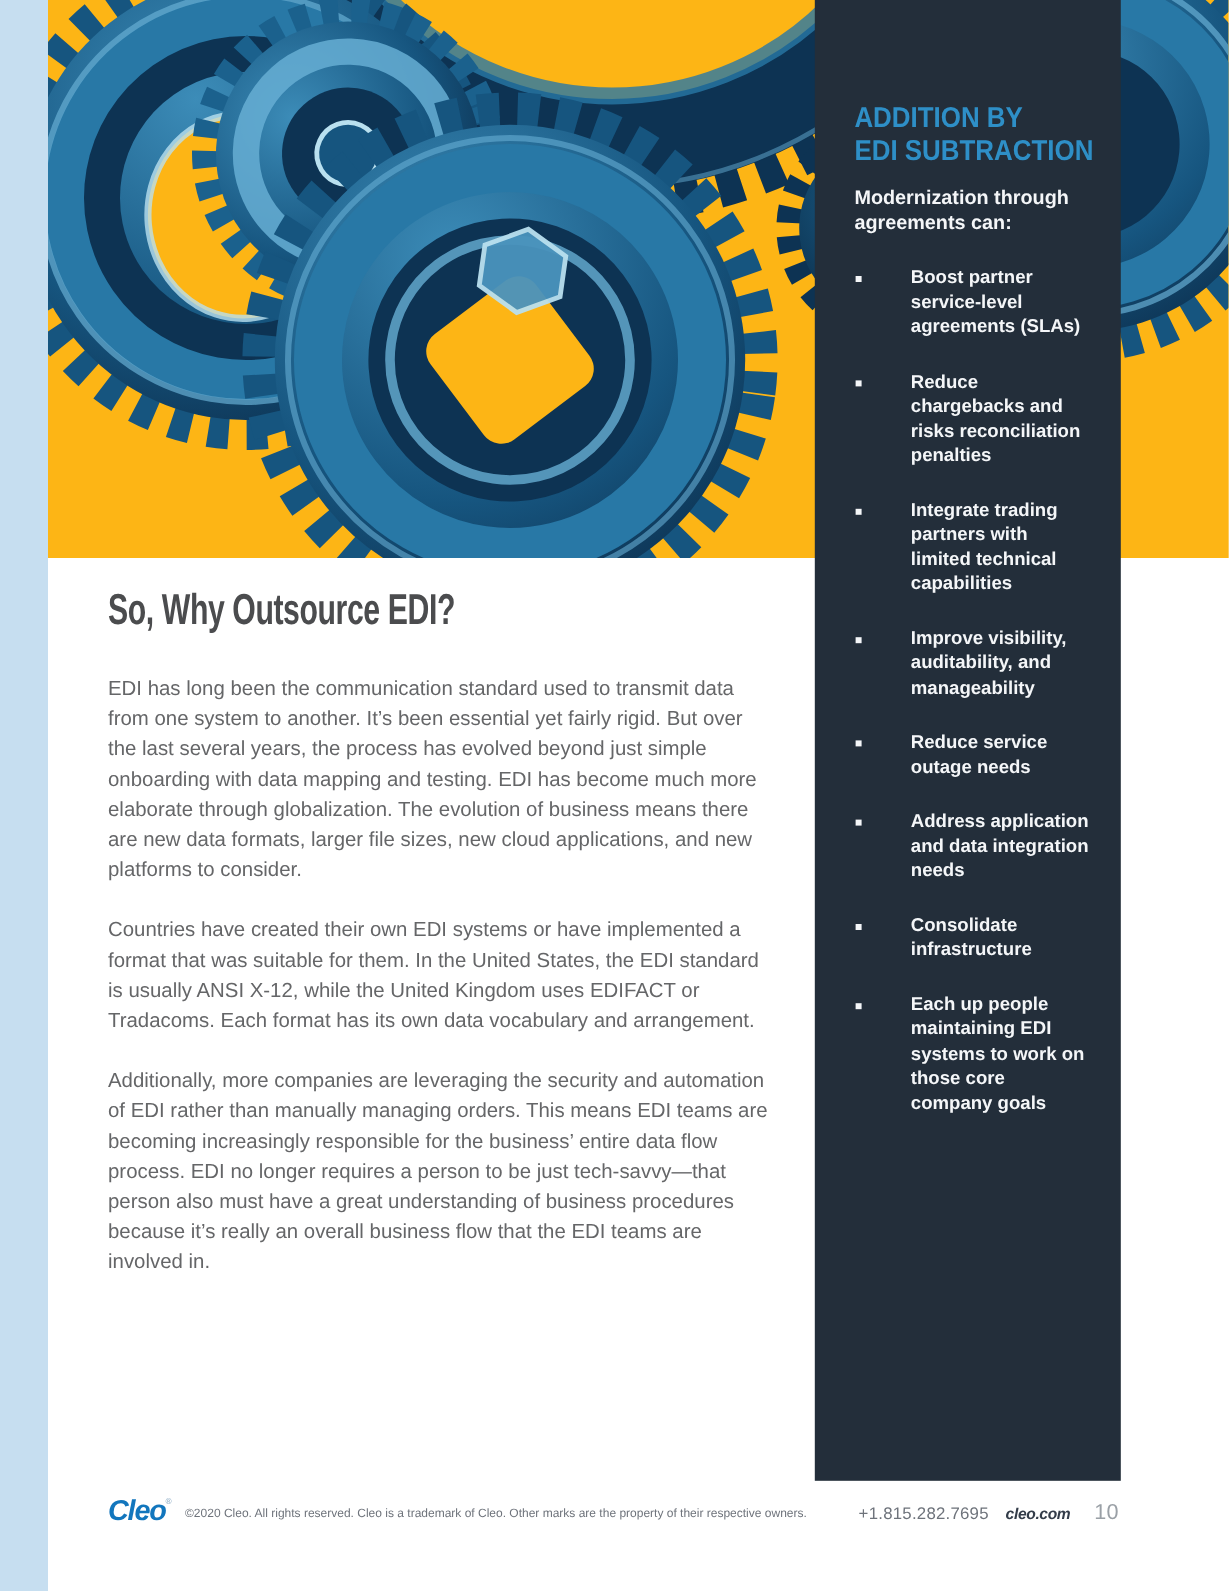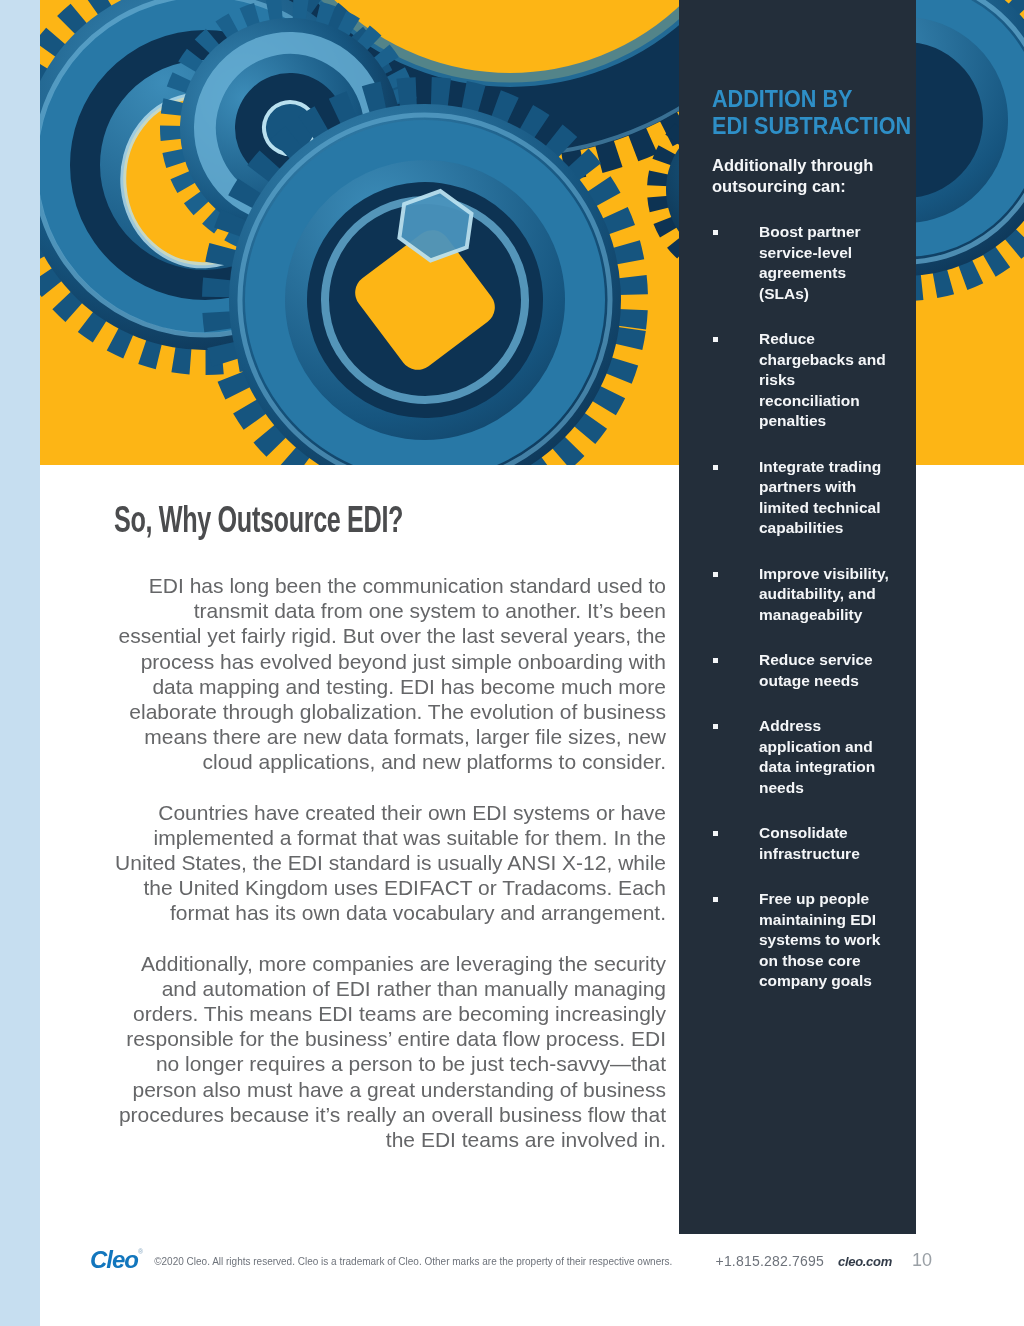--- a/index.html
+++ b/index.html
@@ -10,36 +10,36 @@
   *{margin:0;padding:0;box-sizing:border-box;}
   html,body{background:#ffffff;}
   body{font-family:"Liberation Sans",sans-serif;}
   .page{position:relative;width:1024px;height:1326px;background:#fff;overflow:hidden;}
 
   .strip{position:absolute;left:0;top:0;width:40px;height:1326px;background:var(--strip);z-index:3;}
 
   .hero{position:absolute;left:40px;top:0;width:984px;height:465px;background:var(--yellow);overflow:hidden;z-index:1;}
   .hero svg{display:block;}
 
-  .sidebar{position:absolute;left:679px;top:0;width:237px;height:1234px;background:var(--navy);z-index:2;
+  .sidebar{position:absolute;left:679px;top:0;width:255px;height:1234px;background:var(--navy);z-index:2;
            padding:85px 26px 0 33px;color:#f4f6f8;}
   .sb-title{color:var(--accent);font-size:24px;line-height:27px;font-weight:bold;
             transform:scaleX(0.9);transform-origin:left top;white-space:nowrap;letter-spacing:0;
             margin-bottom:16px;}
   .sb-sub{font-size:16.5px;line-height:20.5px;font-weight:bold;margin-bottom:26px;}
   .sb-list{list-style:none;}
   .sb-list li{display:flex;margin-bottom:25px;font-size:15.5px;line-height:20.5px;font-weight:bold;gap:32px;}
   .bullet{flex:0 0 5px;width:5px;height:5px;background:#f4f6f8;margin:8px 9px 0 1px;}
   .li-text{flex:1;}
 
-  .main{position:absolute;left:90px;top:500px;width:552px;z-index:1;margin-left:24px;}
+  .main{position:absolute;left:90px;top:488px;width:552px;z-index:1;}
   .heading{color:var(--heading_text);font-size:36px;line-height:40px;font-weight:bold;
            transform:scaleX(0.7);transform-origin:left center;white-space:nowrap;
            letter-spacing:-0.5px;margin-bottom:33px;}
-  .para{color:var(--body_text);font-size:21px;line-height:25.2px;margin-bottom:25px;text-align:right;}
+  .para{color:var(--body_text);font-size:17px;line-height:25.2px;margin-bottom:25px;}
 
   .footer{position:absolute;left:0;top:1246px;width:1024px;height:40px;z-index:4;}
   .f-left{position:absolute;left:90px;top:0;display:flex;align-items:center;}
   .logo{color:var(--logo);font-size:24px;font-weight:bold;font-style:italic;letter-spacing:-1px;}
   .logo .tm{font-size:7px;font-style:normal;color:#9bb6cc;vertical-align:top;position:relative;top:2px;}
   .copy{color:var(--footer_text);font-size:10px;margin-left:12px;position:relative;top:1px;}
   .f-right{position:absolute;right:92px;top:4px;display:flex;align-items:baseline;}
   .phone{color:var(--footer_text);font-size:14px;letter-spacing:0.2px;}
   .site{color:var(--site);font-size:13px;font-weight:bold;font-style:italic;margin-left:14px;letter-spacing:-0.3px;}
   .pageno{color:var(--pagenum);font-size:18px;margin-left:20px;}
@@ -116,21 +116,21 @@
         <circle r="118" fill="#0d3353"></circle>
         <circle r="100" fill="none" stroke="#66aed3" stroke-width="8" opacity="0.8"></circle>
         <rect x="-55" y="-55" width="110" height="110" rx="18" fill="var(--yellow)" transform="rotate(45)"></rect>
         <path d="M -34 -92 L 0 -110 L 34 -92 L 34 -58 L 0 -40 L -34 -58 Z" fill="#4a93bd" stroke="#b9e0ef" stroke-width="4" opacity="0.95"></path>
       </g>
     </svg>
   </div>
 
   <aside class="sidebar">
     <h2 class="sb-title"><span>ADDITION BY</span><br><span>EDI SUBTRACTION</span></h2>
-    <p class="sb-sub">Additionally through outsourcing can:</p>
+    <p class="sb-sub">Modernization through agreements can:</p>
     <ul class="sb-list">
       <li>
           <span class="bullet"></span>
           <span class="li-text">Boost partner service-level agreements (SLAs)</span>
         </li>
       <li>
           <span class="bullet"></span>
           <span class="li-text">Reduce chargebacks and risks reconciliation penalties</span>
         </li>
       <li>
@@ -148,21 +148,21 @@
       <li>
           <span class="bullet"></span>
           <span class="li-text">Address application and data integration needs</span>
         </li>
       <li>
           <span class="bullet"></span>
           <span class="li-text">Consolidate infrastructure</span>
         </li>
       <li>
           <span class="bullet"></span>
-          <span class="li-text">Free up people maintaining EDI systems to work on those core company goals</span>
+          <span class="li-text">Each up people maintaining EDI systems to work on those core company goals</span>
         </li>
     </ul>
   </aside>
 
   <main class="main">
     <h1 class="heading">So, Why Outsource EDI?</h1>
     <p class="para">EDI has long been the communication standard used to transmit data from one system to another. It’s been essential yet fairly rigid. But over the last several years, the process has evolved beyond just simple onboarding with data mapping and testing. EDI has become much more elaborate through globalization. The evolution of business means there are new data formats, larger file sizes, new cloud applications, and new platforms to consider.</p>
     <p class="para">Countries have created their own EDI systems or have implemented a format that was suitable for them. In the United States, the EDI standard is usually ANSI X-12, while the United Kingdom uses EDIFACT or Tradacoms. Each format has its own data vocabulary and arrangement.</p>
     <p class="para">Additionally, more companies are leveraging the security and automation of EDI rather than manually managing orders. This means EDI teams are becoming increasingly responsible for the business’ entire data flow process. EDI no longer requires a person to be just tech-savvy—that person also must have a great understanding of business procedures because it’s really an overall business flow that the EDI teams are involved in.</p>
   </main>

